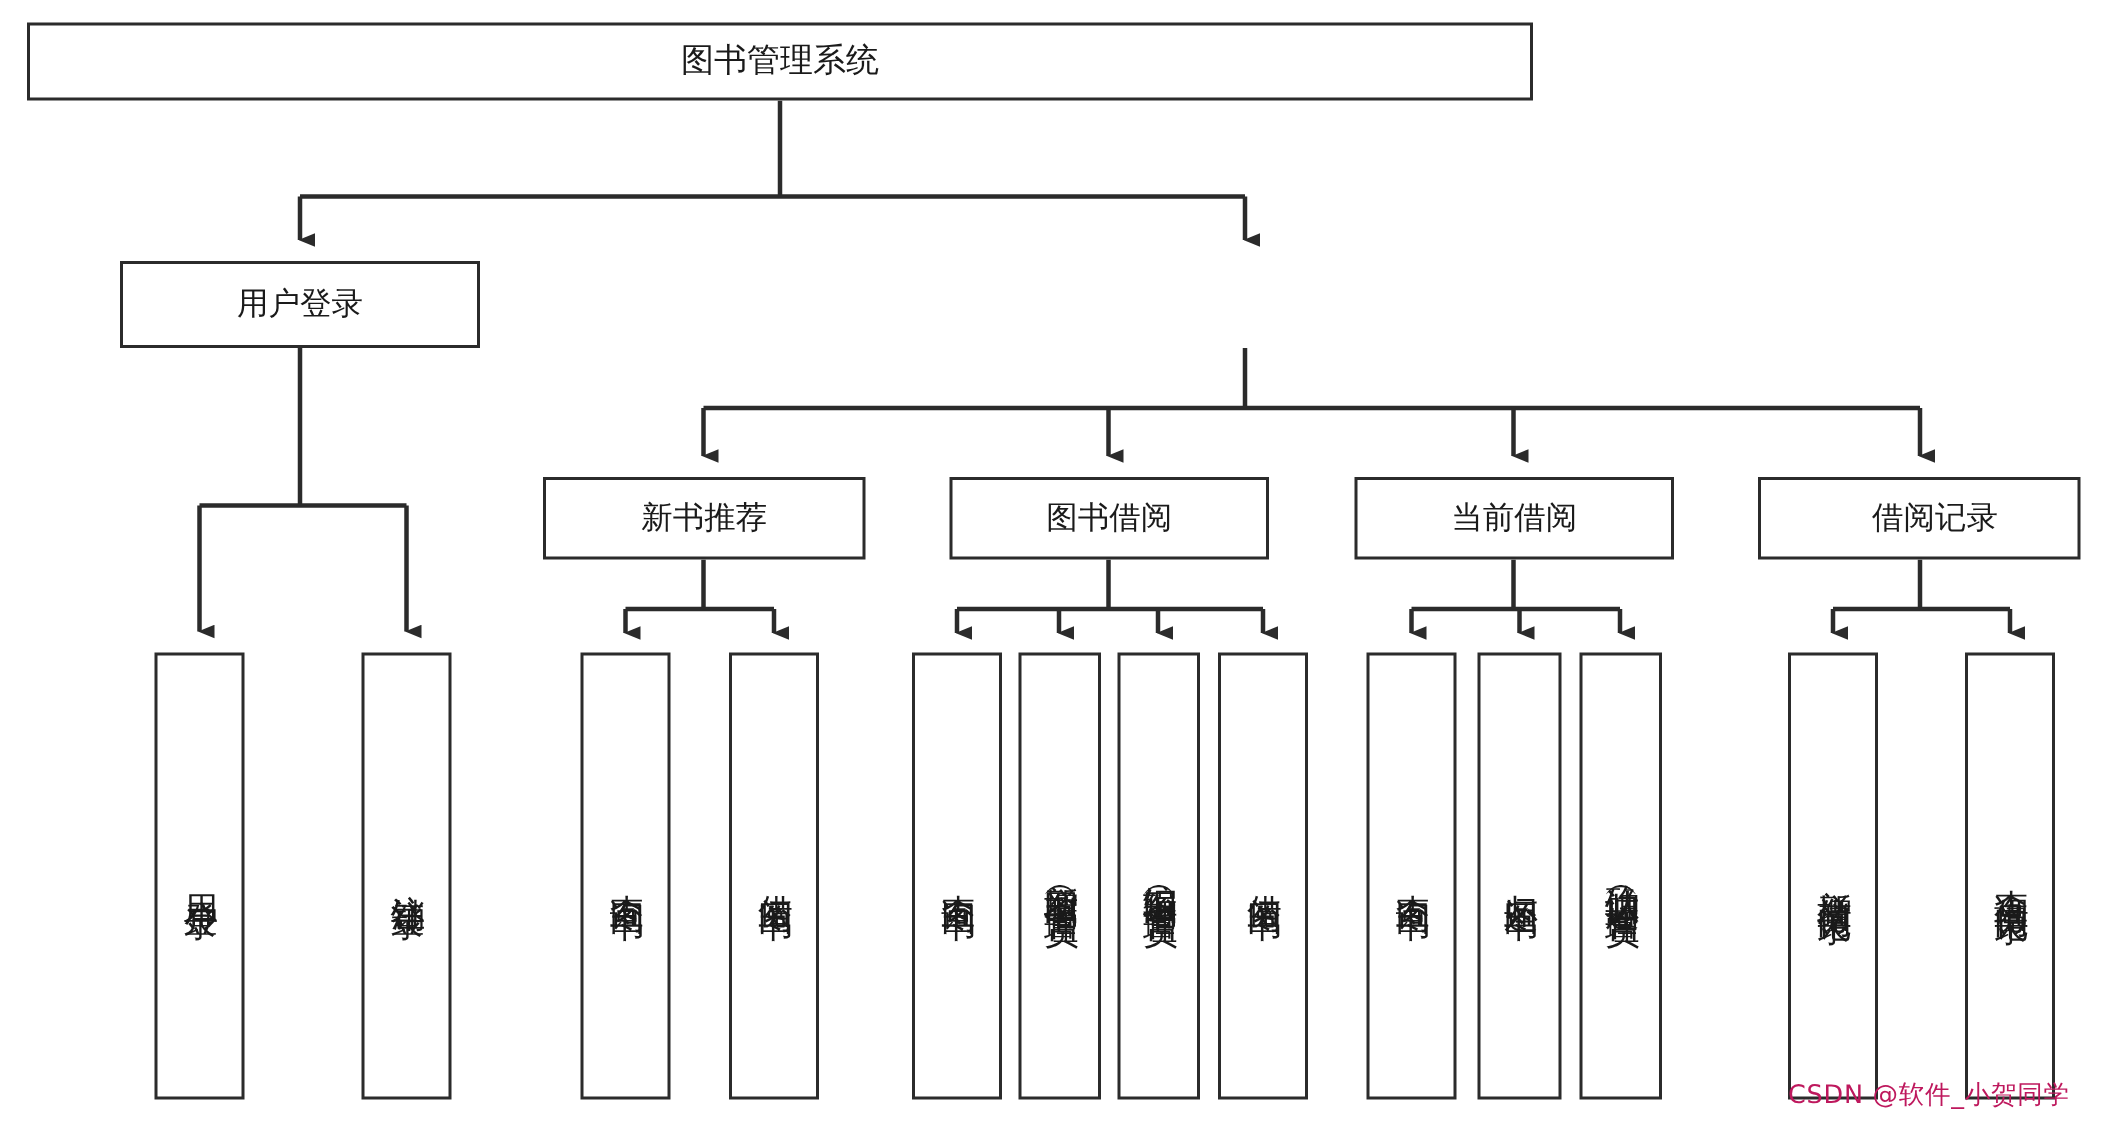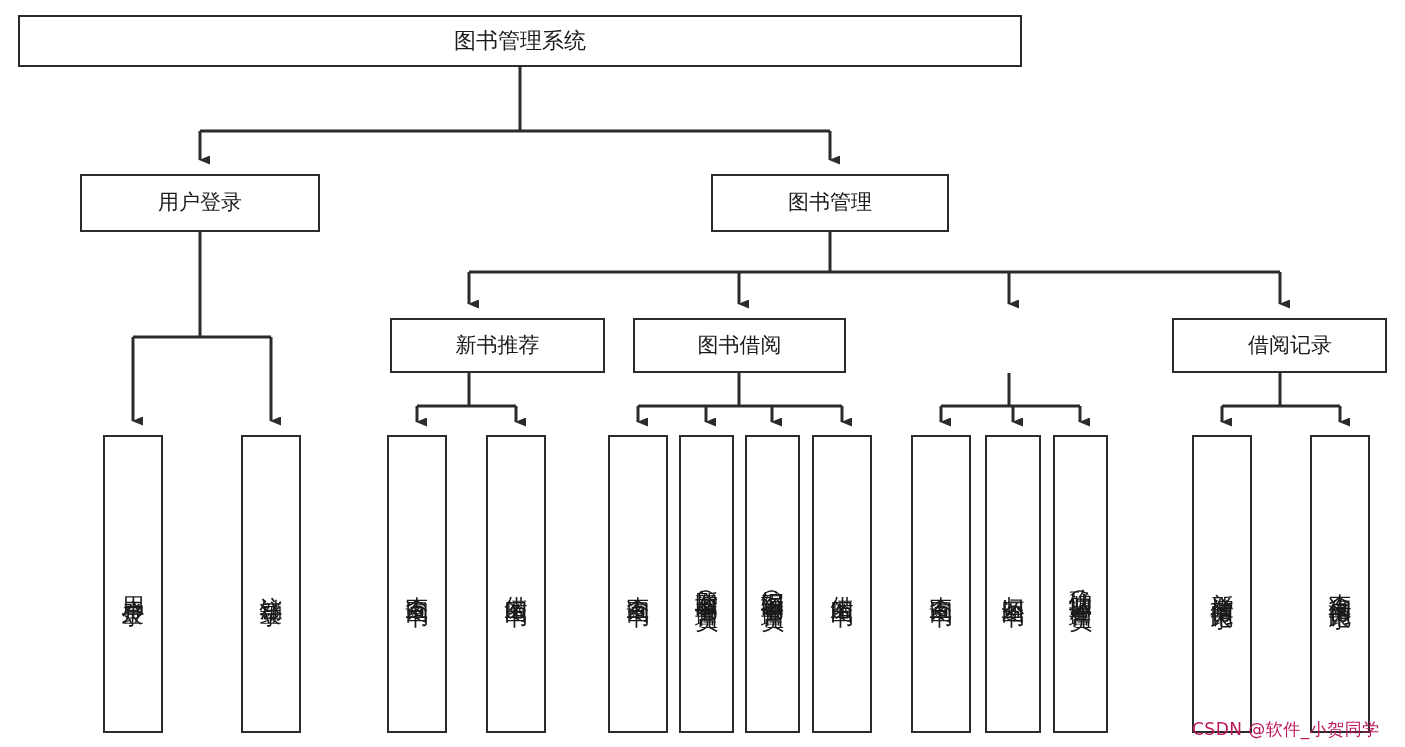--- a/index.html
+++ b/index.html
@@ -119,29 +119,29 @@
     </g>
   </svg>
 
   <div class="node-box horiz root" style="left:18px; top:15px; width:1004px; height:52px;justify-content:center;">
     <span>图书管理系统</span>
   </div>
 
   <div class="node-box horiz" style="left:80px; top:174px; width:240px; height:58px;">
     <span>用户登录</span>
   </div>
-  <div class="node-box horiz" style="left:711px; top:174px; width:238px; height:58px;">
-    <span>图书管理</span>
-  </div>
 
-  <div class="node-box horiz" style="left:362px; top:318px; width:215px; height:55px;margin-left:28px;">
+  <div class="node-box horiz" style="left:362px; top:318px; width:215px; height:55px;">
     <span>新书推荐</span>
   </div>
   <div class="node-box horiz" style="left:633px; top:318px; width:213px; height:55px;text-align:right;">
     <span>图书借阅</span>
+  </div>
+  <div class="node-box horiz" style="left:903px; top:318px; width:213px; height:55px;">
+    <span>当前借阅</span>
   </div>
   <div class="node-box horiz" style="left:1172px; top:318px; width:215px; height:55px;padding-left:21px;">
     <span>借阅记录</span>
   </div>
 
   <div class="node-box vert" style="left:103px; top:435px; width:60px; height:298px;">
     <span class="vtext" style="margin-top: 141px;">用户登录</span>
   </div>
   <div class="node-box vert" style="left:241px; top:435px; width:60px; height:298px;">
     <span class="vtext" style="margin-top: 141px;">注销登录</span>

